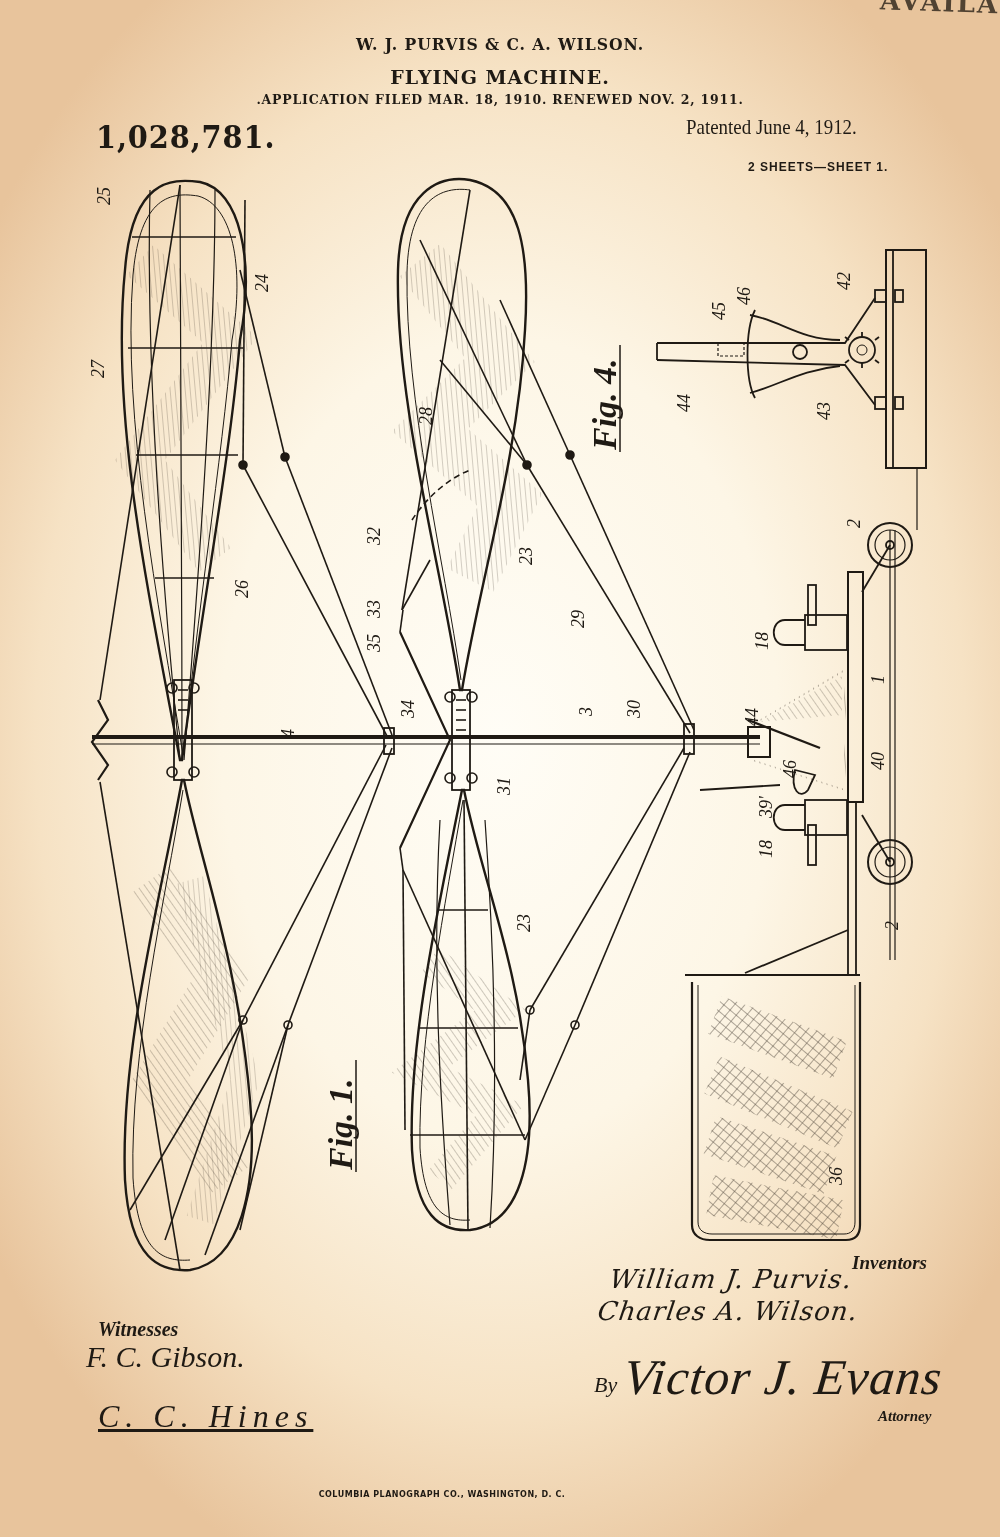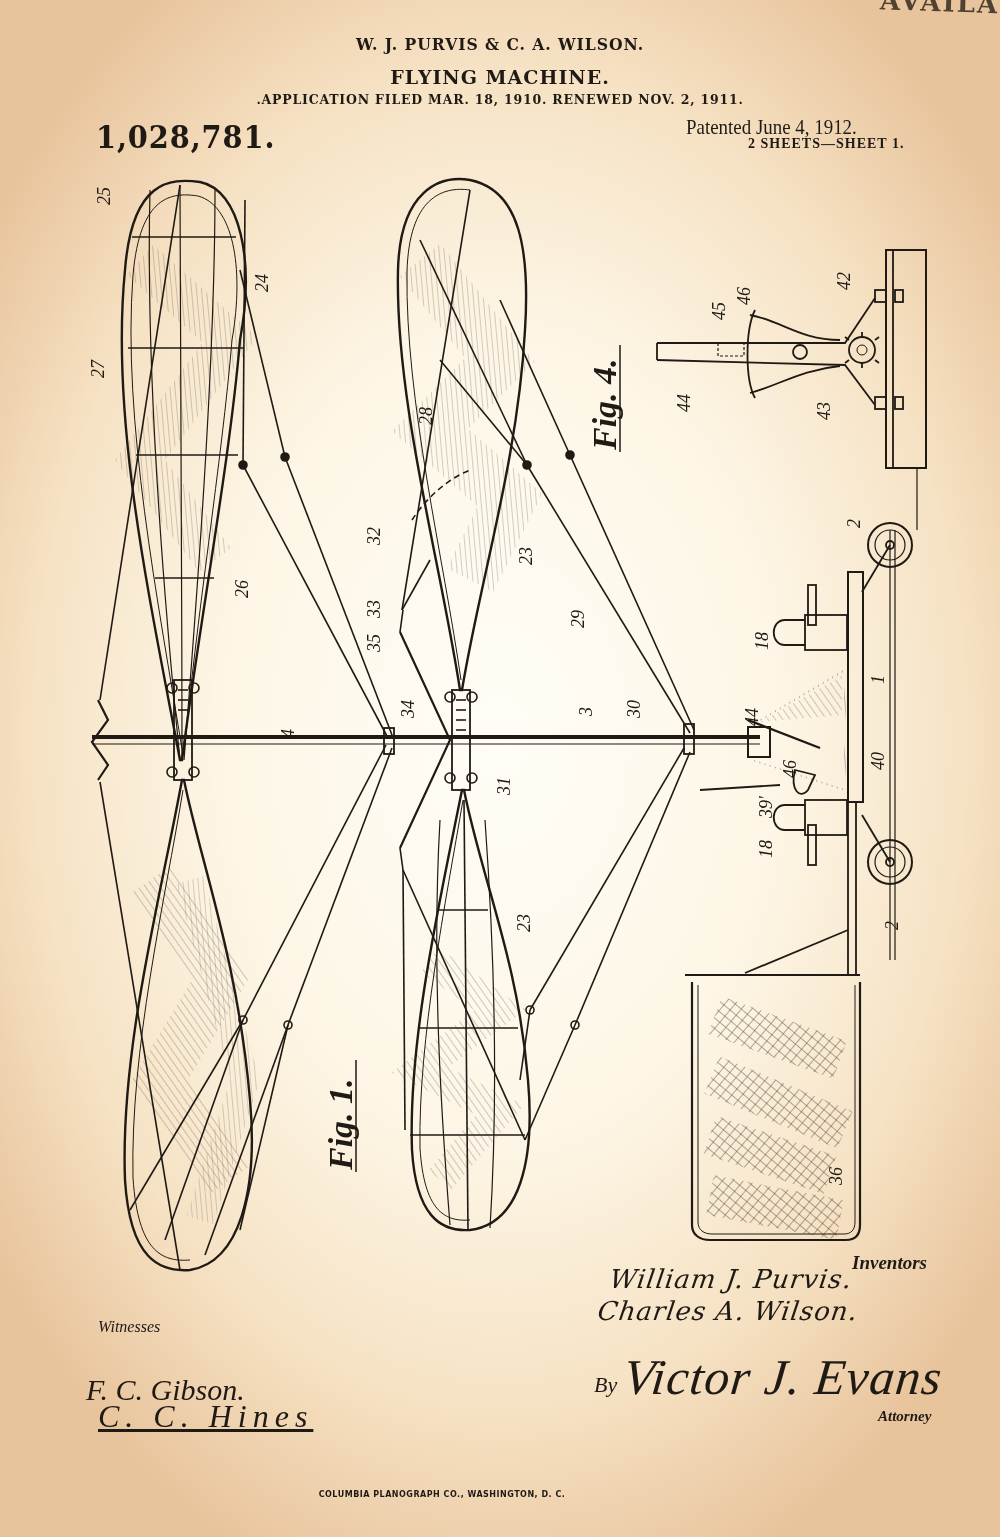--- a/index.html
+++ b/index.html
@@ -9,29 +9,29 @@
       font-family: "Liberation Serif", serif;
       color: #1f1a14;
     }
     .abs { position: absolute; }
     .hdr { left: 0; width: 1000px; text-align: center; font-family: "DejaVu Serif", serif; letter-spacing: 1px; }
     .h-names { top: 34px; font-size: 17px; font-weight: bold; transform: scaleX(0.92); }
     .h-title { top: 66px; font-size: 19px; font-weight: bold; }
     .h-app { top: 92px; font-size: 12.5px; font-weight: bold; letter-spacing: 0.8px; }
     .pat-no { left: 96px; top: 118px; font-size: 32px; font-weight: bold; font-family: "DejaVu Serif", serif; letter-spacing: 1px; transform: scaleX(0.9); transform-origin: left; }
     .pat-date { left: 686px; top: 114px; font-size: 22px; font-family: "Liberation Serif", serif; transform: scaleX(0.86); transform-origin: left; }
-    .sheets { left: 748px; top: 136px; font-size: 14px; font-weight: bold; font-family: Liberation Serif, serif; letter-spacing: 1px; }
+    .sheets { left: 748px; top: 160px; font-size: 12px; font-weight: bold; font-family: Liberation Sans, sans-serif; letter-spacing: 1px; }
     .stamp { left: 880px; top: -12px; font-size: 26px; font-weight: bold; color: #2b2218; font-family: "DejaVu Serif", serif; letter-spacing: 2px; opacity: 0.8; transform: rotate(2deg); }
     .drawing { left: 0; top: 0; width: 1000px; height: 1537px; }
     .script { font-family: "DejaVu Serif", serif; font-style: italic; }
     .inventors-lbl { left: 852px; top: 1252px; font-size: 19px; font-family: "Liberation Serif", serif; font-style: italic; font-weight: bold; }
     .inv1 { left: 610px; top: 1264px; font-size: 26px; letter-spacing: 1px; transform: skewX(-8deg); }
     .inv2 { left: 598px; top: 1296px; font-size: 26px; letter-spacing: 1px; transform: skewX(-8deg); }
-    .witnesses-lbl { left: 98px; top: 1318px; font-size: 16px; font-family: "Liberation Serif", serif; font-style: italic; font-weight: normal; }
-    .wit1 { left: 86px; top: 1340px; font-size: 30px; font-family: "Liberation Serif", serif; font-style: italic; margin-top: 33px; }
+    .witnesses-lbl { left: 98px; top: 1318px; font-size: 20px; font-family: "Liberation Serif", serif; font-style: italic; font-weight: bold; }
+    .wit1 { left: 86px; top: 1340px; font-size: 30px; font-family: "Liberation Serif", serif; font-style: italic; }
     .wit2 { left: 98px; top: 1398px; font-size: 32px; font-family: "Liberation Serif", serif; font-style: italic; letter-spacing: 6px; text-decoration: underline; }
     .by-lbl { left: 594px; top: 1372px; font-size: 22px; font-family: "Liberation Serif", serif; font-style: italic; font-weight: normal; }
     .attorney-sig { left: 624px; top: 1348px; font-size: 50px; font-family: "Liberation Serif", serif; font-style: italic; letter-spacing: 1px; transform: skewX(-6deg); }
     .attorney-lbl { left: 878px; top: 1408px; font-size: 15px; font-family: "Liberation Serif", serif; font-style: italic; font-weight: bold; }
     .footer { left: 0; width: 884px; top: 1490px; text-align: center; font-size: 8px; font-family: "DejaVu Sans", sans-serif; font-weight: bold; letter-spacing: 0.5px; }
     .lbl { font-family: "Liberation Serif", serif; font-style: italic; font-size: 18px; fill: #1f1a14; }
     .figlbl { font-family: "Liberation Serif", serif; font-style: italic; font-weight: bold; font-size: 34px; fill: #1f1a14; }
   </style>
 </head>
 <body>

